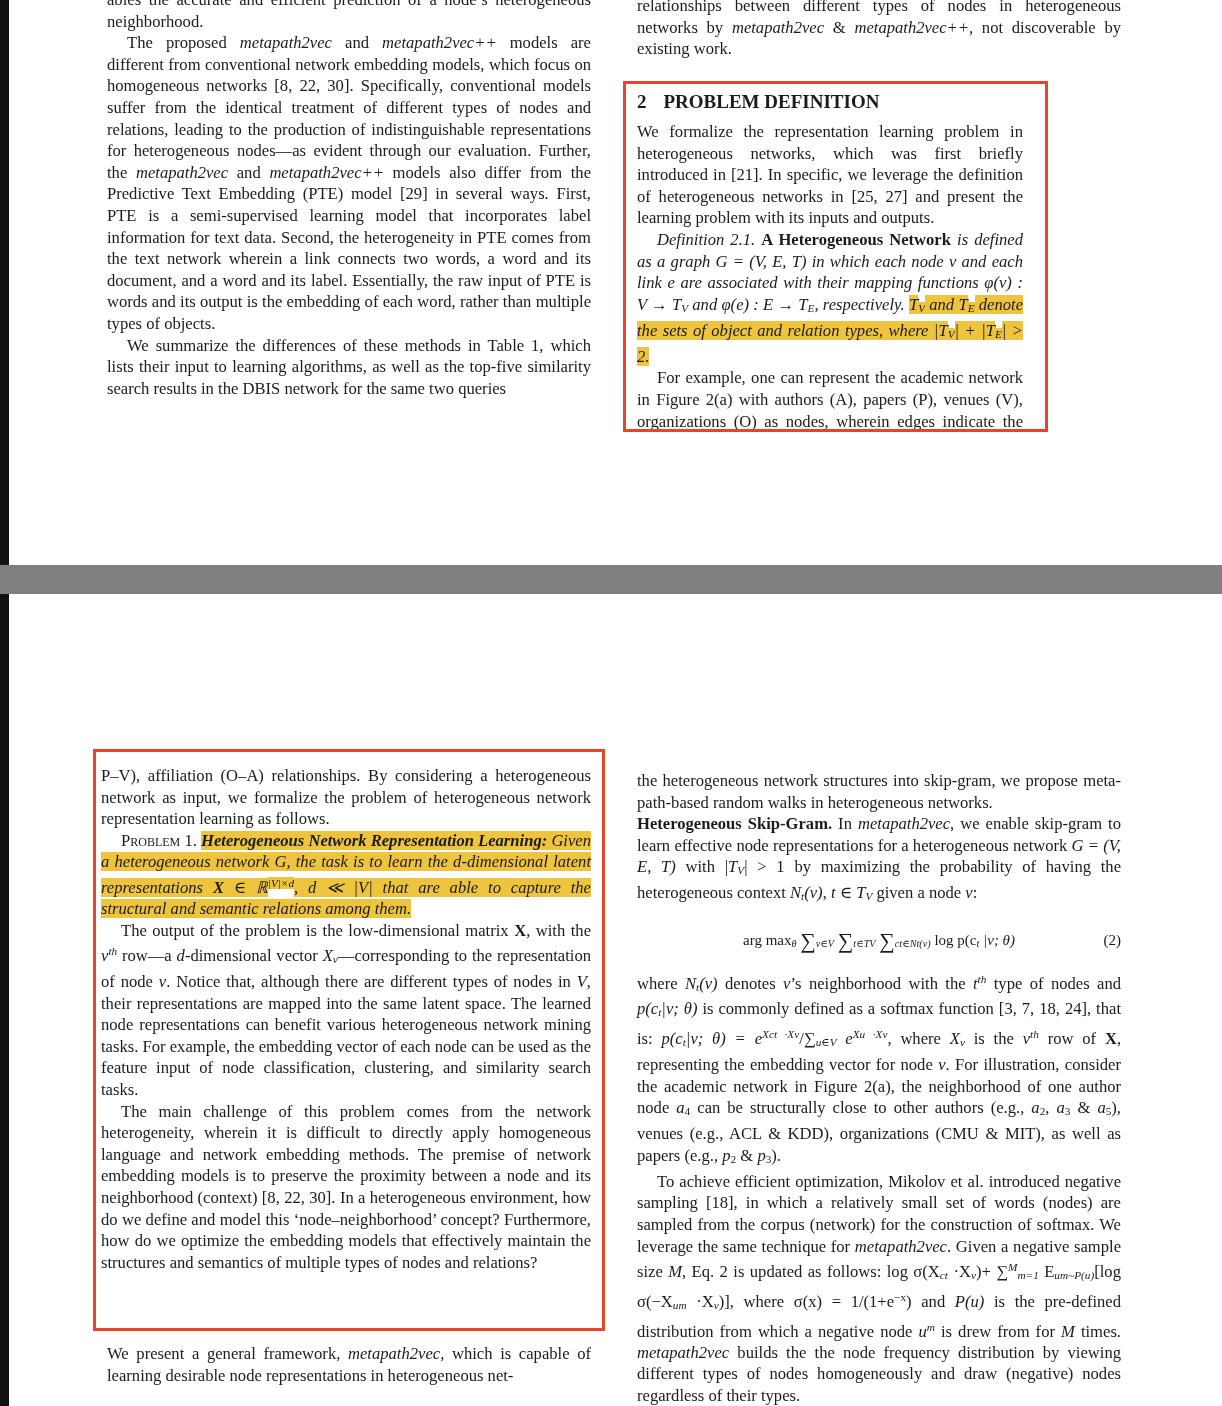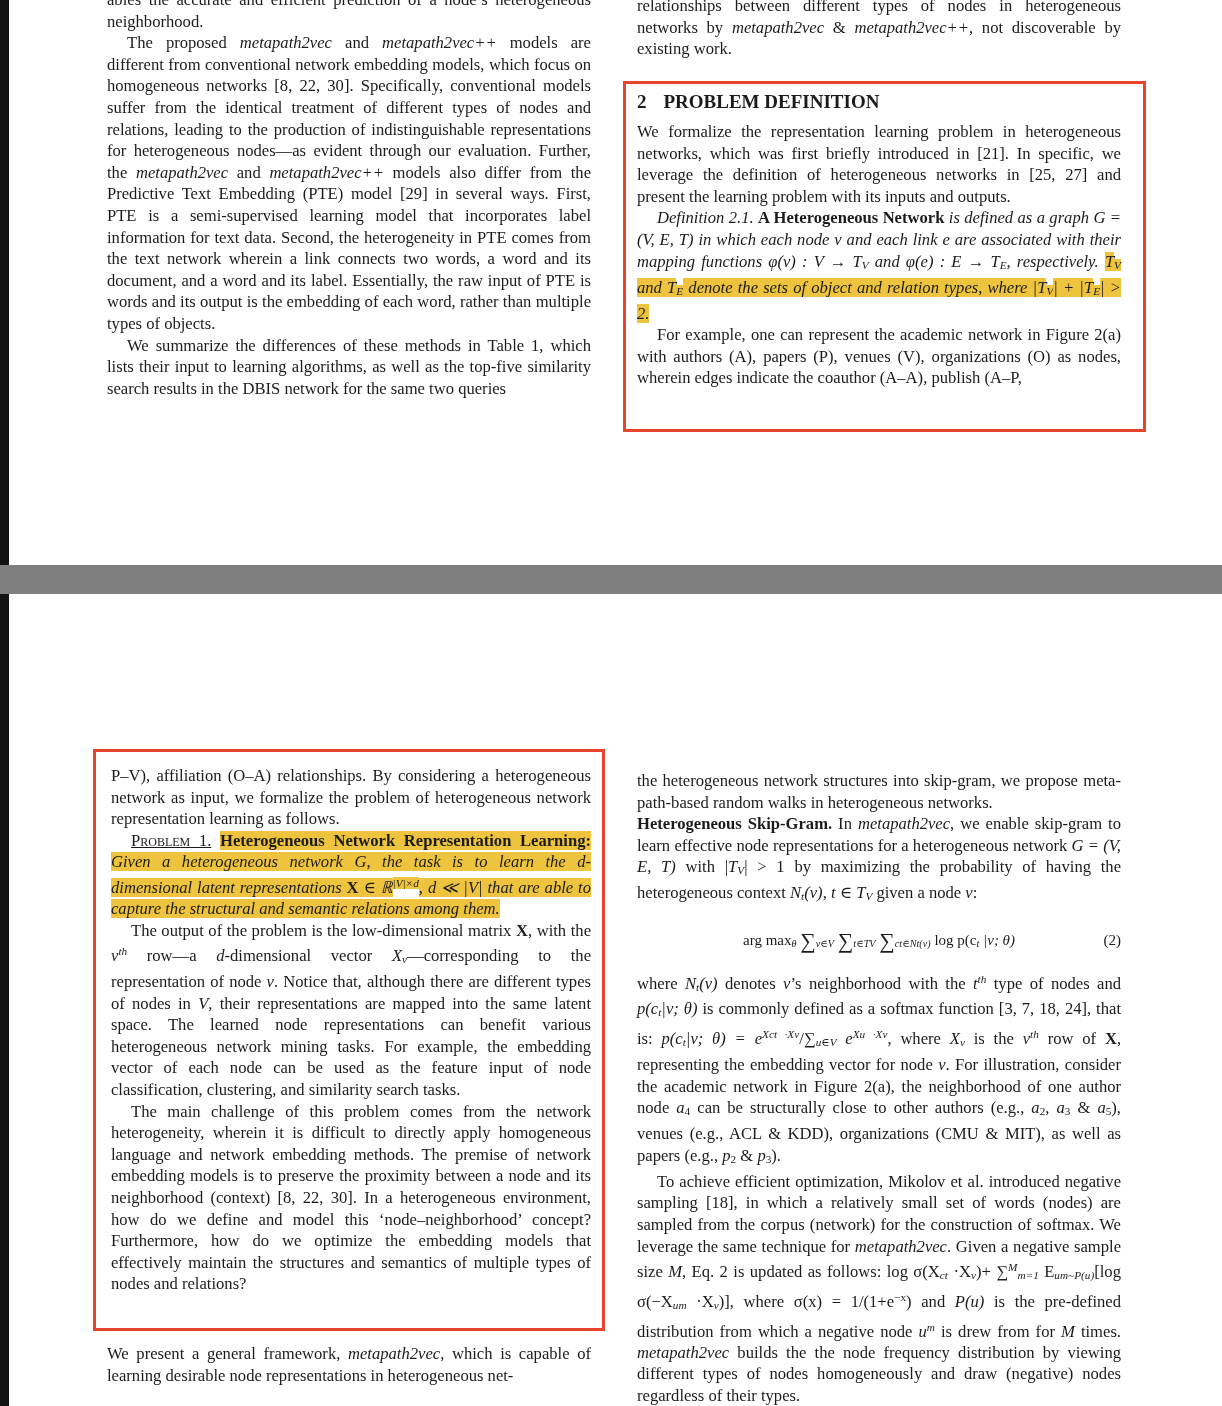--- a/index.html
+++ b/index.html
@@ -15,31 +15,31 @@
   .edge-bar{position:absolute;left:0;top:0;bottom:0;width:9px;background:#121212;}
 
   .col{position:absolute;width:484px;text-align:justify;font-size:16.6px;line-height:21.6px;}
   p.para{margin:0;padding:0;}
   .indent{text-indent:20px;}
   .space-before{margin-top:10px;}
 
   
   .i{font-style:italic;}
   .b{font-weight:700;margin-top:30px;}
-  .bi{font-weight:700;}
+  .bi{font-weight:700;font-style:italic;}
   .h{background:#eec43e;}
-  .sc{font-variant:small-caps;text-decoration:underline;}
+  .sc{font-variant:small-caps;}
   .sub{font-size:.68em;vertical-align:-.22em;}
   .sup{font-size:.68em;vertical-align:.5em;}
   .big{font-size:1.45em;line-height:1;vertical-align:-.12em;}
 
   .anno-box{position:absolute;border:3px solid #e8432c;box-sizing:border-box;overflow:hidden;
             text-align:justify;font-size:16.6px;line-height:21.6px;}
-  #box-section2{left:623px;top:81px;width:523px;height:351px;padding:5px 22px 0 11px;}
-  #box-problem{left:93px;top:155px;width:512px;height:582px;padding:13px 11px 0 15px;}
+  #box-section2{left:623px;top:81px;width:425px;height:351px;padding:5px 22px 0 11px;}
+  #box-problem{left:93px;top:155px;width:512px;height:582px;padding:13px 11px 0 5px;}
 
   .section-heading{font-weight:700;font-size:19px;line-height:25px;text-align:left;margin:0 0 7px 0;}
   .section-heading .sec-num{display:inline-block;margin-right:17px;}
 
   .equation{position:relative;margin:10px 0 8px 0;height:42px;line-height:42px;text-align:center;font-size:15px;}
   .eq-num{position:absolute;right:0;top:0;}
 
   .section3-block{position:absolute;left:107px;top:749px;width:484px;text-align:justify;
                   font-size:16.6px;line-height:21.6px;}
   .section3-block .section-heading{margin-bottom:8px;}

